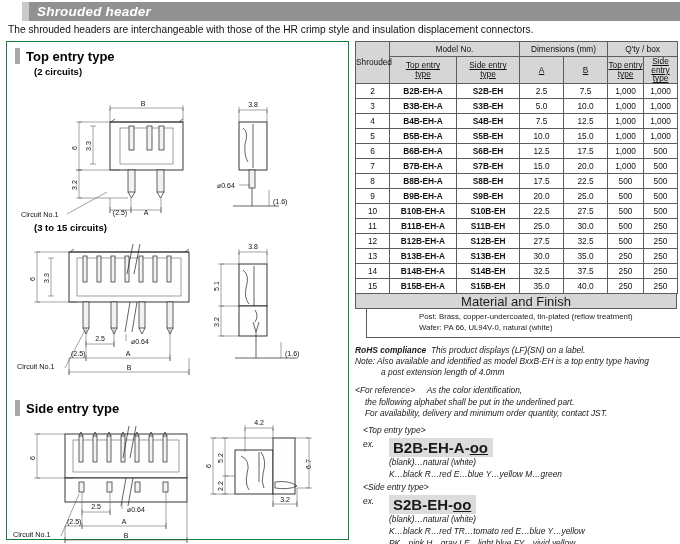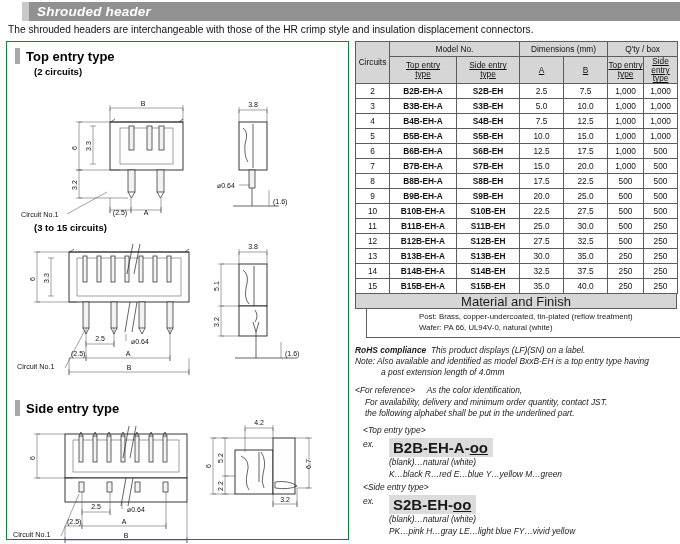--- a/index.html
+++ b/index.html
@@ -371,21 +371,21 @@
       <col style="width:34px">
         <col style="width:67px">
         <col style="width:63px">
       <col style="width:44px">
         <col style="width:44px">
         <col style="width:36px">
         <col style="width:34px">
     </colgroup>
     <thead>
       <tr>
-        <th rowspan="2">Circuits</th>
+        <th rowspan="2">Shrouded</th>
         <th colspan="2">Model No.</th>
         <th colspan="2">Dimensions (mm)</th>
         <th colspan="2">Q'ty / box</th>
       </tr>
       <tr>
         <th class="tall">Top entry<br>type</th>
         <th class="tall">Side entry<br>type</th>
         <th class="tall">A</th>
         <th class="tall">B</th>
         <th class="tall">Top entry<br>type</th>
@@ -529,36 +529,37 @@
   </div>
 
   <div class="rohs">
     <div><b>RoHS compliance</b>&nbsp;&nbsp;<span>This product displays (LF)(SN) on a label.</span></div>
     <div>Note: Also available and identified as model BxxB-EH is a top entry type having</div>
     <div class="indent1">a post extension length of 4.0mm</div>
   </div>
 
   <div class="refblk">
     <div><span>&lt;For reference&gt;</span>&nbsp;&nbsp;&nbsp;&nbsp;&nbsp;<span>As the color identification,</span></div>
+    <div class="i2">the following alphabet shall be put in the underlined part.</div>
     <div class="i2">For availability, delivery and minimum order quantity, contact JST.</div>
-    <div class="i2">the following alphabet shall be put in the underlined part.</div>
   </div>
 
   <div class="typehead">&lt;Top entry type&gt;</div>
   <div class="exrow">
     <div class="exlab">ex.</div>
     <div class="exmodel"><span>B2B-EH-A-</span><u>oo</u></div>
   </div>
   <div class="exlist">
     <div>(blank)…natural (white)</div>
     <div>K…black  R…red  E…blue  Y…yellow  M…green</div>
   </div>
 
   <div class="typehead" style="margin-top:2px">&lt;Side entry type&gt;</div>
   <div class="exrow">
     <div class="exlab">ex.</div>
     <div class="exmodel"><span>S2B-EH-</span><u>oo</u></div>
   </div>
   <div class="exlist">
     <div>(blank)…natural (white)</div>
+    <div>K…black  R…red  TR…tomato red  E…blue  Y…yellow</div>
     <div>PK…pink  H…gray  LE…light blue  FY…vivid yellow</div>
   </div>
 </div>
 
 </body></html>

